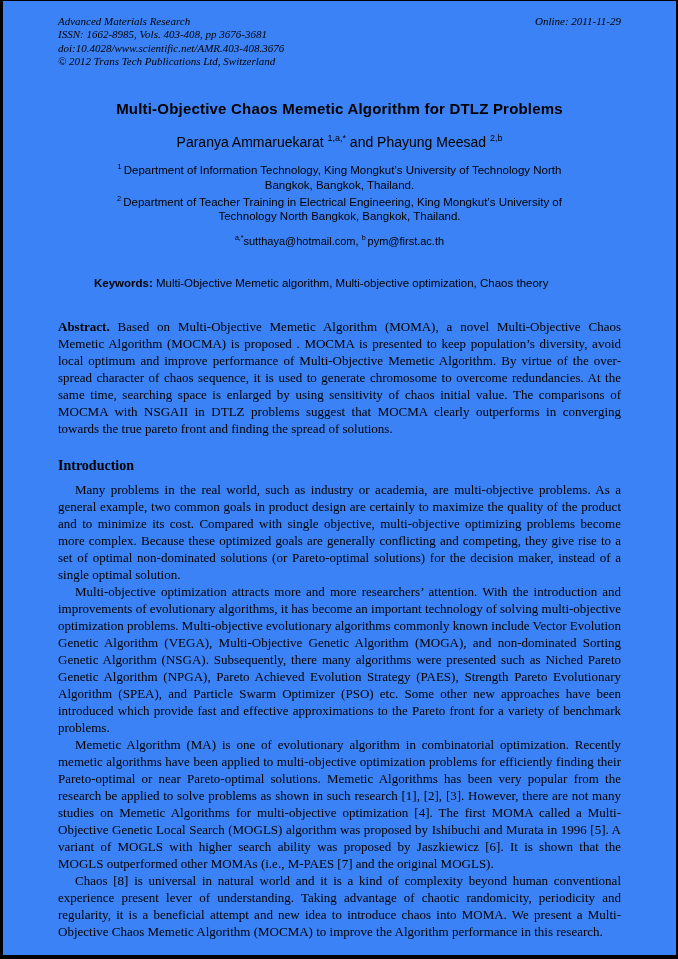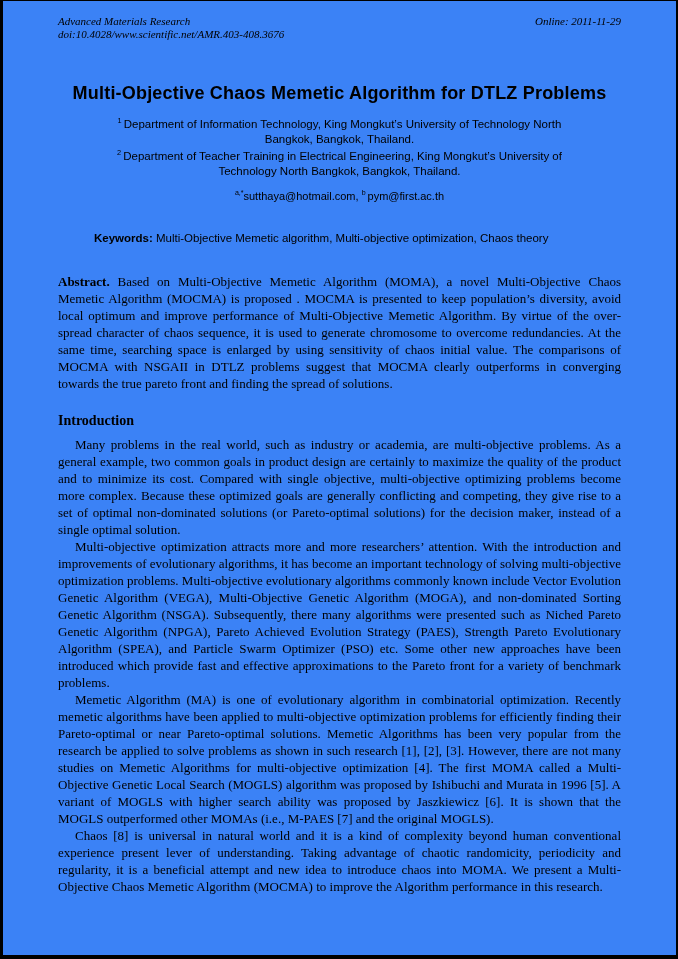--- a/index.html
+++ b/index.html
@@ -31,25 +31,25 @@
     font-style: italic;
     font-size: 11px;
     line-height: 1.22;
     font-family: "Liberation Serif", serif;
   }
   .hdr-left div { white-space: nowrap; }
   .hdr-right { white-space: nowrap; }
 
   
   .title {
-    margin-top: 41px;
+    margin-top: 31px;
     text-align: center;
     font-family: "Liberation Sans", sans-serif;
     font-weight: bold;
-    font-size: 18px;
+    font-size: 15px;
     letter-spacing: 0.2px;
   }
   .byline {
     margin-top: 17px;
     text-align: center;
     font-family: "Liberation Sans", sans-serif;
     font-size: 14px;
   }
   sup { font-size: 64%; line-height: 0; }
 
@@ -107,27 +107,30 @@
   }
 </style>
 </head>
 <body>
 
 <div class="page">
 
   <div class="hdr">
     <div class="hdr-left">
       <div>Advanced Materials Research</div>
+      <div>ISSN: 1662-8985, Vols. 403-408, pp 3676-3681</div>
       <div>doi:10.4028/www.scientific.net/AMR.403-408.3676</div>
+      <div>© 2012 Trans Tech Publications Ltd, Switzerland</div>
     </div>
     <div class="hdr-right">Online: 2011-11-29</div>
   </div>
 
   <div class="title">Multi-Objective Chaos Memetic Algorithm for DTLZ Problems</div>
 
+  <div class="byline"><span>Paranya Ammaruekarat </span><sup>1,a,*</sup><span>  and Phayung Meesad </span><sup>2,b</sup></div>
 
   <div class="affil"><sup>1 </sup><span>Department of Information Technology, King Mongkut’s University of Technology North Bangkok, Bangkok, Thailand.</span></div>
 
   <div class="affil"><sup>2 </sup><span>Department of Teacher Training in Electrical Engineering, King Mongkut’s University of Technology North Bangkok, Bangkok, Thailand.</span></div>
 
   <div class="emails"><sup>a,*</sup><span>sutthaya@hotmail.com, </span><sup>b </sup><span>pym@first.ac.th</span></div>
 
   <div class="keywords"><span class="lbl">Keywords:</span><span> Multi-Objective Memetic algorithm, Multi-objective optimization, Chaos theory</span></div>
 
   <div class="abstract"><span class="lbl">Abstract.</span><span> Based on Multi-Objective Memetic Algorithm (MOMA), a novel Multi-Objective Chaos Memetic Algorithm (MOCMA) is proposed . MOCMA is presented to keep population’s diversity, avoid local optimum and improve performance of Multi-Objective Memetic Algorithm. By virtue of the over-spread character of chaos sequence, it is used to generate chromosome to overcome redundancies. At the same time, searching space is enlarged by using sensitivity of chaos initial value. The comparisons of MOCMA with NSGAII in DTLZ problems suggest that MOCMA clearly outperforms in converging towards the true pareto front and finding the spread of solutions.</span></div>

